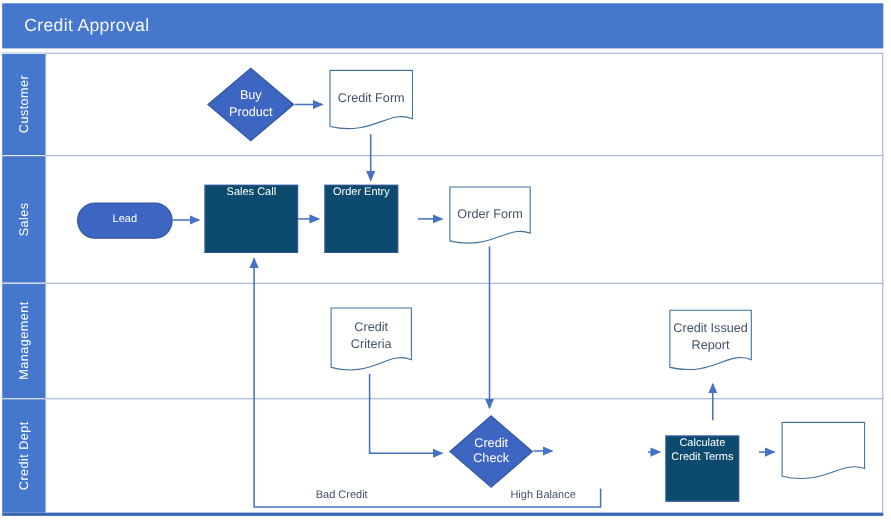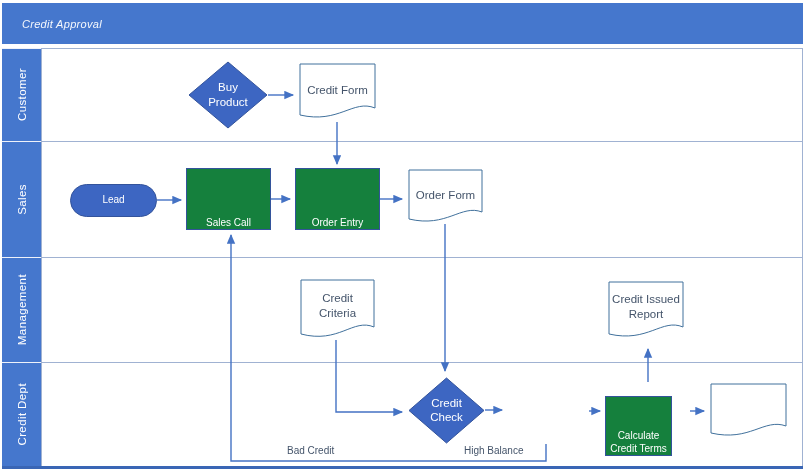--- a/index.html
+++ b/index.html
@@ -5,39 +5,39 @@
   html,body{margin:0;padding:0;background:#ffffff;}
   #stage{
     position:relative;width:810px;height:475px;background:#ffffff;overflow:hidden;
     font-family:"Liberation Sans", sans-serif;
   }
   
   .hdr{
     position:absolute;left:2px;top:3px;width:801px;height:41px;
     background:#4577cd;display:flex;align-items:center;
   }
-  .hdr-title{color:#f5f8fd;font-size:11px;letter-spacing:.3px;padding-left:20px;font-style:italic;}
+  .hdr-title{color:#f5f8fd;font-size:16px;letter-spacing:.3px;padding-left:20px;}
   
   .lane{position:absolute;left:2px;width:801px;display:flex;border-top:1px solid #a0b2d2;box-sizing:border-box;}
   .lane-side{
     width:39px;flex:0 0 39px;background:#4577cd;border-top:1px solid #eef2fa;
     margin-top:-1px;display:flex;align-items:center;justify-content:center;box-sizing:border-box;
   }
   .lane-side span{
     writing-mode:vertical-rl;transform:rotate(180deg);
     color:#ffffff;font-size:11.5px;letter-spacing:.4px;white-space:nowrap;
   }
   .lane-body{flex:1;border-left:1px solid #a0b2d2;box-sizing:border-box;}
   #lanes-right{position:absolute;top:48px;left:802px;width:1px;height:418px;background:#a0b2d2;}
   #bottom-bar{position:absolute;left:2px;top:466px;width:801px;height:3px;background:#3a66b5;}
   
   .node{position:absolute;z-index:3;}
   .proc{
-    background:#15803d;border:1px solid #33539b;box-sizing:border-box;
-    display:flex;align-items:flex-end;justify-content:center;
+    background:#0c4a6e;border:1px solid #33539b;box-sizing:border-box;
+    display:flex;align-items:flex-start;justify-content:center;
   }
   .pill{
     background:#3d66c2;border:1px solid #33539b;border-radius:17px;box-sizing:border-box;
     display:flex;align-items:center;justify-content:center;
   }
   .shape-label{
     color:#ffffff;font-size:10px;line-height:1.25;text-align:center;white-space:pre-line;
   }
   .doc-label,.dec-label{
     position:absolute;left:0;right:0;text-align:center;white-space:pre-line;
@@ -127,21 +127,21 @@
   </div>
 
   <div class="node pill" style="left:70px;top:184px;width:87px;height:33px;">
     <span class="shape-label">Lead</span>
   </div>
 
   <div class="node proc" style="left:186px;top:168px;width:85px;height:62px;">
     <span class="shape-label">Sales Call</span>
   </div>
 
-  <div class="node proc" style="left:295px;top:168px;width:85px;height:62px;">
+  <div class="node proc" style="left:295px;top:168px;width:67px;height:62px;">
     <span class="shape-label">Order Entry</span>
   </div>
 
   <div class="node" style="left:408px;top:169px;width:75px;height:60px;">
     <svg width="75" height="60" viewBox="0 0 75 60">
       <path d="M1,1 H74 V43 C53,35 39,59 1,50 Z" fill="#ffffff" stroke="#41719c" stroke-width="1"></path>
     </svg>
     <div class="doc-label" style="top:19px;">Order Form</div>
   </div>
 

